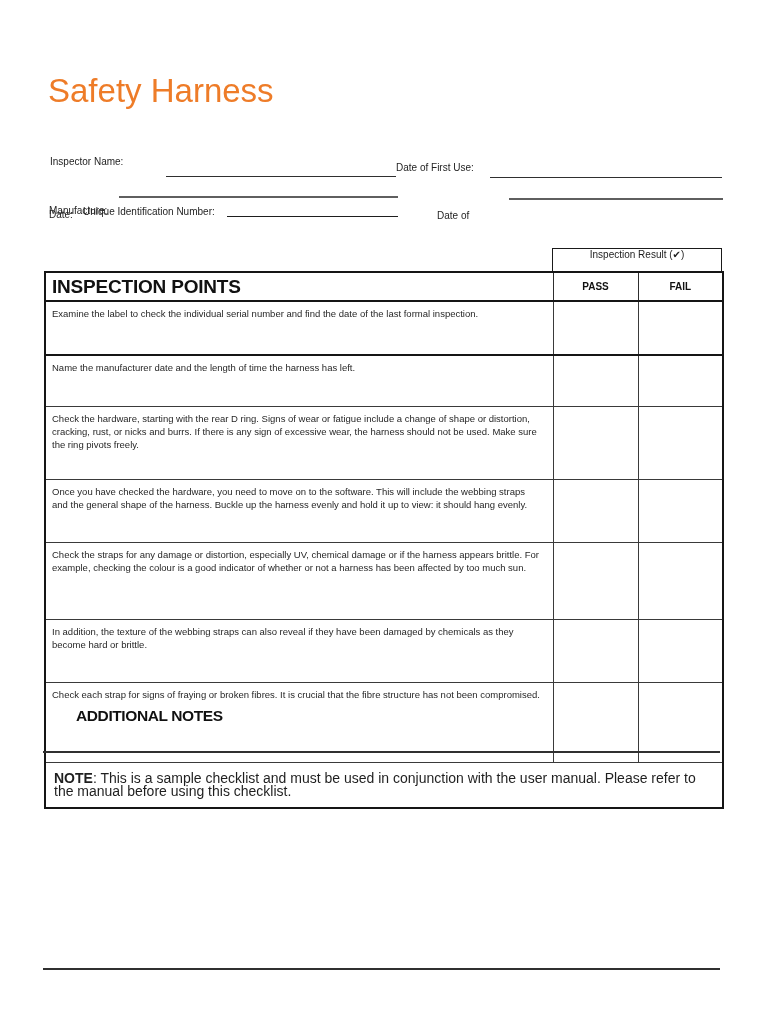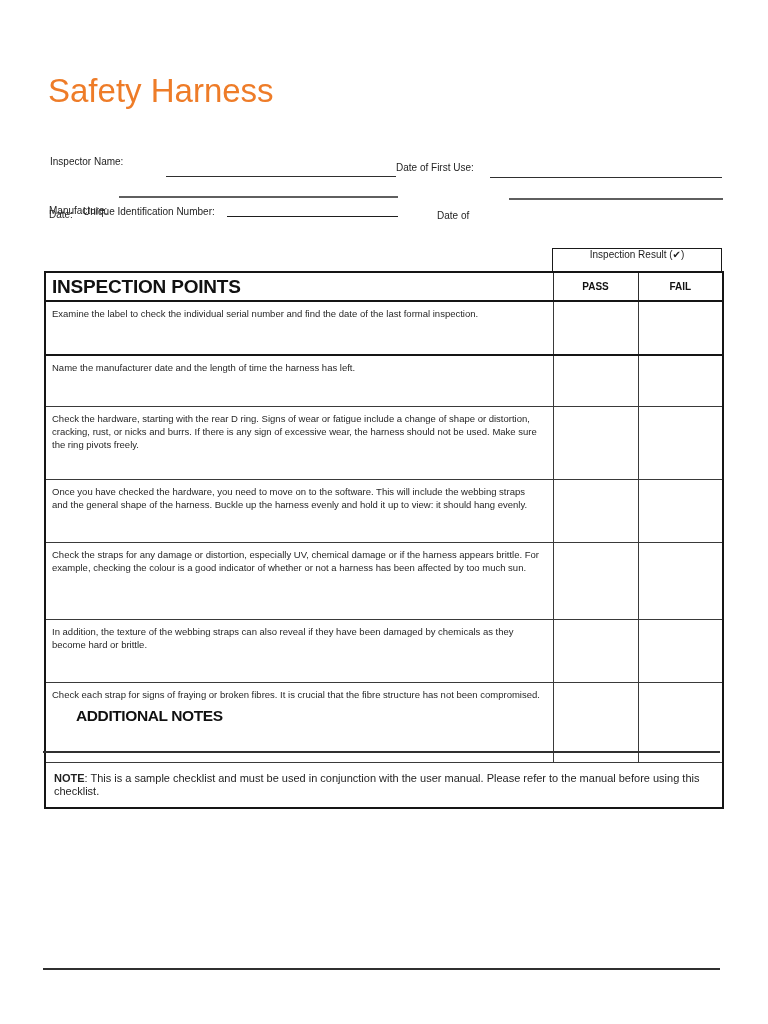--- a/index.html
+++ b/index.html
@@ -55,21 +55,21 @@
   tr.thick td{border-bottom:2.5px solid #151515;}
   tbody tr:nth-child(1) td{height:27px}
   tbody tr:nth-child(2) td{height:25px}
   tbody tr:nth-child(3) td{height:47px}
   tbody tr:nth-child(4) td{height:37px}
   tbody tr:nth-child(5) td{height:51px}
   tbody tr:nth-child(6) td{height:37px}
   tbody tr:nth-child(7) td{height:54px}
   tbody tr:nth-child(8) td{height:50px}
   tbody tr:nth-child(9) td{height:42px}
-  td.note-cell{border:2.5px solid #151515;font-size:11px;line-height:13px;
+  td.note-cell{border:2.5px solid #151515;font-size:14px;line-height:13px;
     padding:9px 8px;color:#1f1f1f;}
   td.note-cell b{font-weight:700;}
 
   
   .add-notes{position:absolute;left:47px;top:707px;font-size:15.5px;
     font-weight:700;letter-spacing:-0.4px;color:#101010;margin-left:29px;}
   .rule{position:absolute;left:43px;width:677px;height:3px;
     border-top:2.3px solid #303030;}
   .rule-1{top:751px}
   .rule-2{top:968px}

